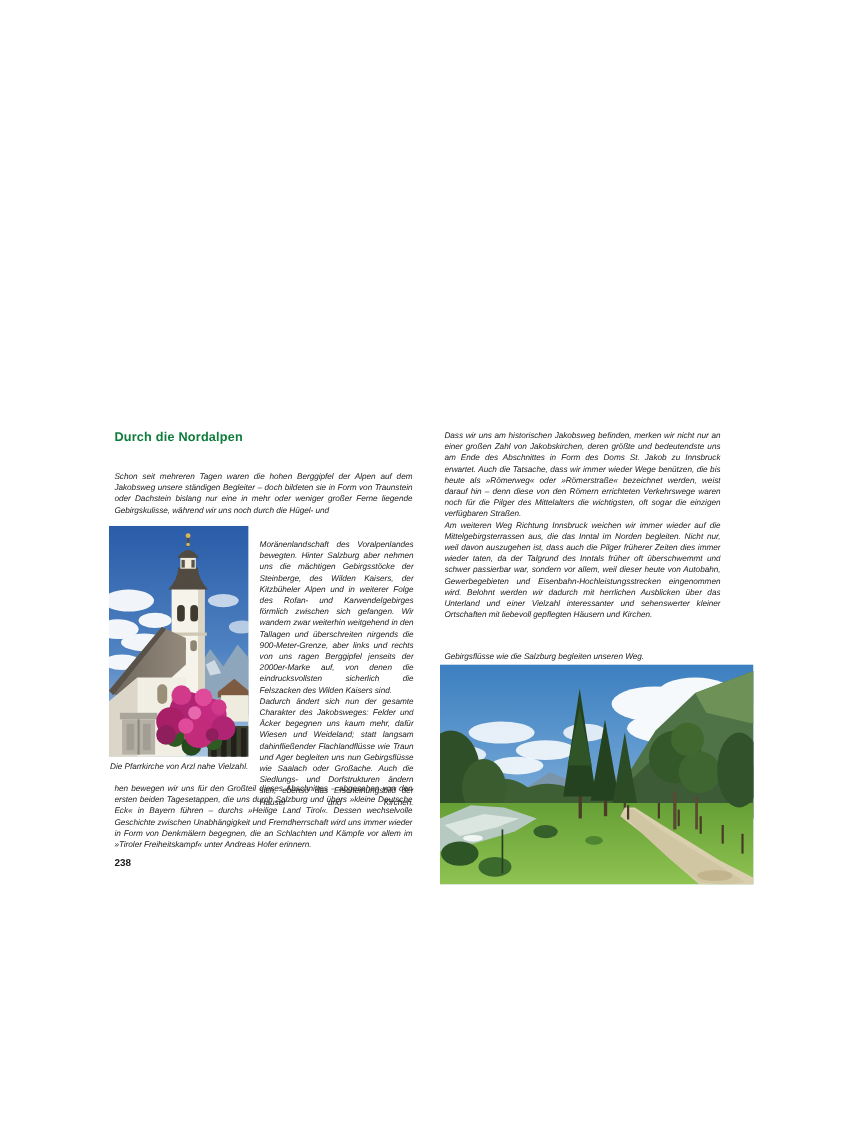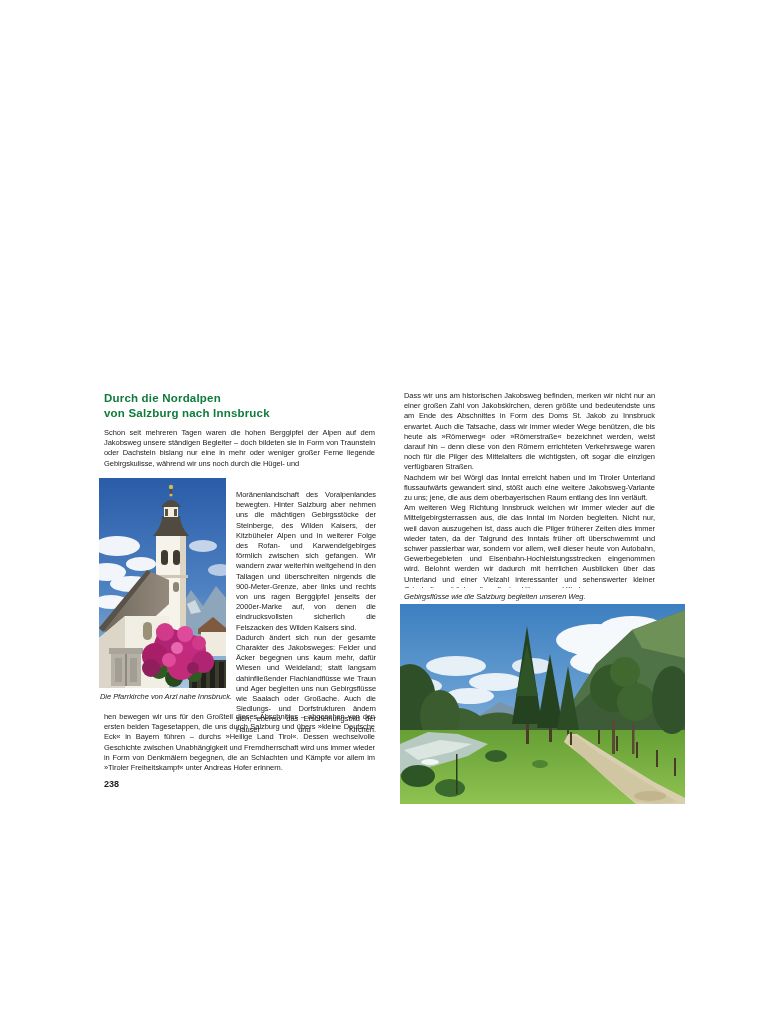--- a/index.html
+++ b/index.html
@@ -7,35 +7,34 @@
     position:relative;width:768px;height:1024px;background:#ffffff;overflow:hidden;
     font-family:"Liberation Sans",sans-serif;color:#1b1b1b;
   }
   .abs{position:absolute;}
   .title{
     color:var(--heading-color,#0e7c3b);font-weight:bold;
     font-size:11.5px;line-height:15px;letter-spacing:0.2px;
   }
   .body-text{
     font-size:7.5px;line-height:10.2px;text-align:justify;letter-spacing:-0.05px;
-    hyphens:auto;-webkit-hyphens:auto;overflow:hidden;
+    hyphens:auto;-webkit-hyphens:auto;overflow:hidden;font-style:italic;
   }
   .body-text p{margin:0;}
   .caption{font-size:7.5px;font-style:italic;letter-spacing:-0.05px;}
   .pagenum{font-size:9px;font-weight:bold;text-align:right;}
   svg.photo{display:block;}
 </style>
 </head>
 <body>
 
 <div class="page" style="color: rgb(27, 27, 27);">
 
   <div class="abs title" style="left:104px;top:391px;width:280px;">
     <div>Durch die Nordalpen</div>
-    <div>von Salzburg nach Innsbruck</div>
   </div>
 
   <div class="abs body-text" style="left:104px;top:412px;width:271px;max-height:43px;margin-top:16px;">Schon seit mehreren Tagen waren die hohen Berggipfel der Alpen auf dem Jakobsweg unsere ständigen Begleiter – doch bildeten sie in Form von Traunstein oder Dachstein bislang nur eine in mehr oder weniger großer Ferne liegende Gebirgskulisse, während wir uns noch durch die Hügel- und</div>
 
   <div class="abs" style="left:99px;top:478px;">
     <svg class="photo" width="127" height="210" viewBox="0 0 127 210" xmlns="http://www.w3.org/2000/svg">
       <defs>
         <linearGradient id="csky" x1="0" x2="0" y1="0" y2="1">
           <stop offset="0" stop-color="#2a5ca8"></stop>
           <stop offset="0.55" stop-color="#4f83c2"></stop>
@@ -125,29 +124,28 @@
         <circle cx="78" cy="170" r="6" fill="#e868ae"></circle>
       </g>
     </svg>
   </div>
 
   <div class="abs body-text" style="left:236px;top:490px;width:140px;max-height:242px;">
     <p>Moränenlandschaft des Voralpenlandes bewegten. Hinter Salzburg aber nehmen uns die mächtigen Gebirgsstöcke der Steinberge, des Wilden Kaisers, der Kitzbüheler Alpen und in weiterer Folge des Rofan- und Karwendelgebirges förmlich zwischen sich gefangen. Wir wandern zwar weiterhin weitgehend in den Tallagen und überschreiten nirgends die 900-Meter-Grenze, aber links und rechts von uns ragen Berggipfel jenseits der 2000er-Marke auf, von denen die eindrucksvollsten sicherlich die Felszacken des Wilden Kaisers sind.</p>
     <p>Dadurch ändert sich nun der gesamte Charakter des Jakobsweges: Felder und Äcker begegnen uns kaum mehr, dafür Wiesen und Weideland; statt langsam dahinfließender Flachlandflüsse wie Traun und Ager begleiten uns nun Gebirgsflüsse wie Saalach oder Großache. Auch die Siedlungs- und Dorfstrukturen ändern sich, ebenso das Erscheinungsbild der Häuser und Kirchen. Verwaltungstechnisch gese-</p>
   </div>
 
-  <div class="abs caption" style="left:100px;top:692px;width:180px;">Die Pfarrkirche von Arzl nahe Innsbruck.</div>
+  <div class="abs caption" style="left:100px;top:692px;width:180px;">Die Pfarrkirche von Arzl nahe Vielzahl.</div>
 
   <div class="abs body-text" style="left:104px;top:712px;width:271px;max-height:64px;">hen bewegen wir uns für den Großteil dieses Abschnittes – abgesehen von den ersten beiden Tagesetappen, die uns durch Salzburg und übers »kleine Deutsche Eck« in Bayern führen – durchs »Heilige Land Tirol«. Dessen wechselvolle Geschichte zwischen Unabhängigkeit und Fremdherrschaft wird uns immer wieder in Form von Denkmälern begegnen, die an Schlachten und Kämpfe vor allem im »Tiroler Freiheitskampf« unter Andreas Hofer erinnern.</div>
 
   <div class="abs pagenum" style="left:104px;top:779px;">238</div>
 
   <div class="abs body-text" style="left:404px;top:391px;width:251px;max-height:197px;">
     <p>Dass wir uns am historischen Jakobsweg befinden, merken wir nicht nur an einer großen Zahl von Jakobskirchen, deren größte und bedeutendste uns am Ende des Abschnittes in Form des Doms St. Jakob zu Innsbruck erwartet. Auch die Tatsache, dass wir immer wieder Wege benützen, die bis heute als »Römerweg« oder »Römerstraße« bezeichnet werden, weist darauf hin – denn diese von den Römern errichteten Verkehrswege waren noch für die Pilger des Mittelalters die wichtigsten, oft sogar die einzigen verfügbaren Straßen.</p>
-    <p>Nachdem wir bei Wörgl das Inntal erreicht haben und im Tiroler Unterland flussaufwärts gewandert sind, stößt auch eine weitere Jakobsweg-Variante zu uns; jene, die aus dem oberbayerischen Raum entlang des Inn verläuft.</p>
     <p>Am weiteren Weg Richtung Innsbruck weichen wir immer wieder auf die Mittelgebirgsterrassen aus, die das Inntal im Norden begleiten. Nicht nur, weil davon auszugehen ist, dass auch die Pilger früherer Zeiten dies immer wieder taten, da der Talgrund des Inntals früher oft überschwemmt und schwer passierbar war, sondern vor allem, weil dieser heute von Autobahn, Gewerbegebieten und Eisenbahn-Hochleistungsstrecken eingenommen wird. Belohnt werden wir dadurch mit herrlichen Ausblicken über das Unterland und einer Vielzahl interessanter und sehenswerter kleiner Ortschaften mit liebevoll gepflegten Häusern und Kirchen.</p>
   </div>
 
   <div class="abs caption" style="left:404px;top:592px;width:260px;">Gebirgsflüsse wie die Salzburg begleiten unseren Weg.</div>
 
   <div class="abs" style="left:400px;top:604px;">
     <svg class="photo" width="285" height="200" viewBox="0 0 285 200" xmlns="http://www.w3.org/2000/svg">
       <defs>
         <linearGradient id="lsky" x1="0" x2="0" y1="0" y2="1">
           <stop offset="0" stop-color="#3c7fc0"></stop>

